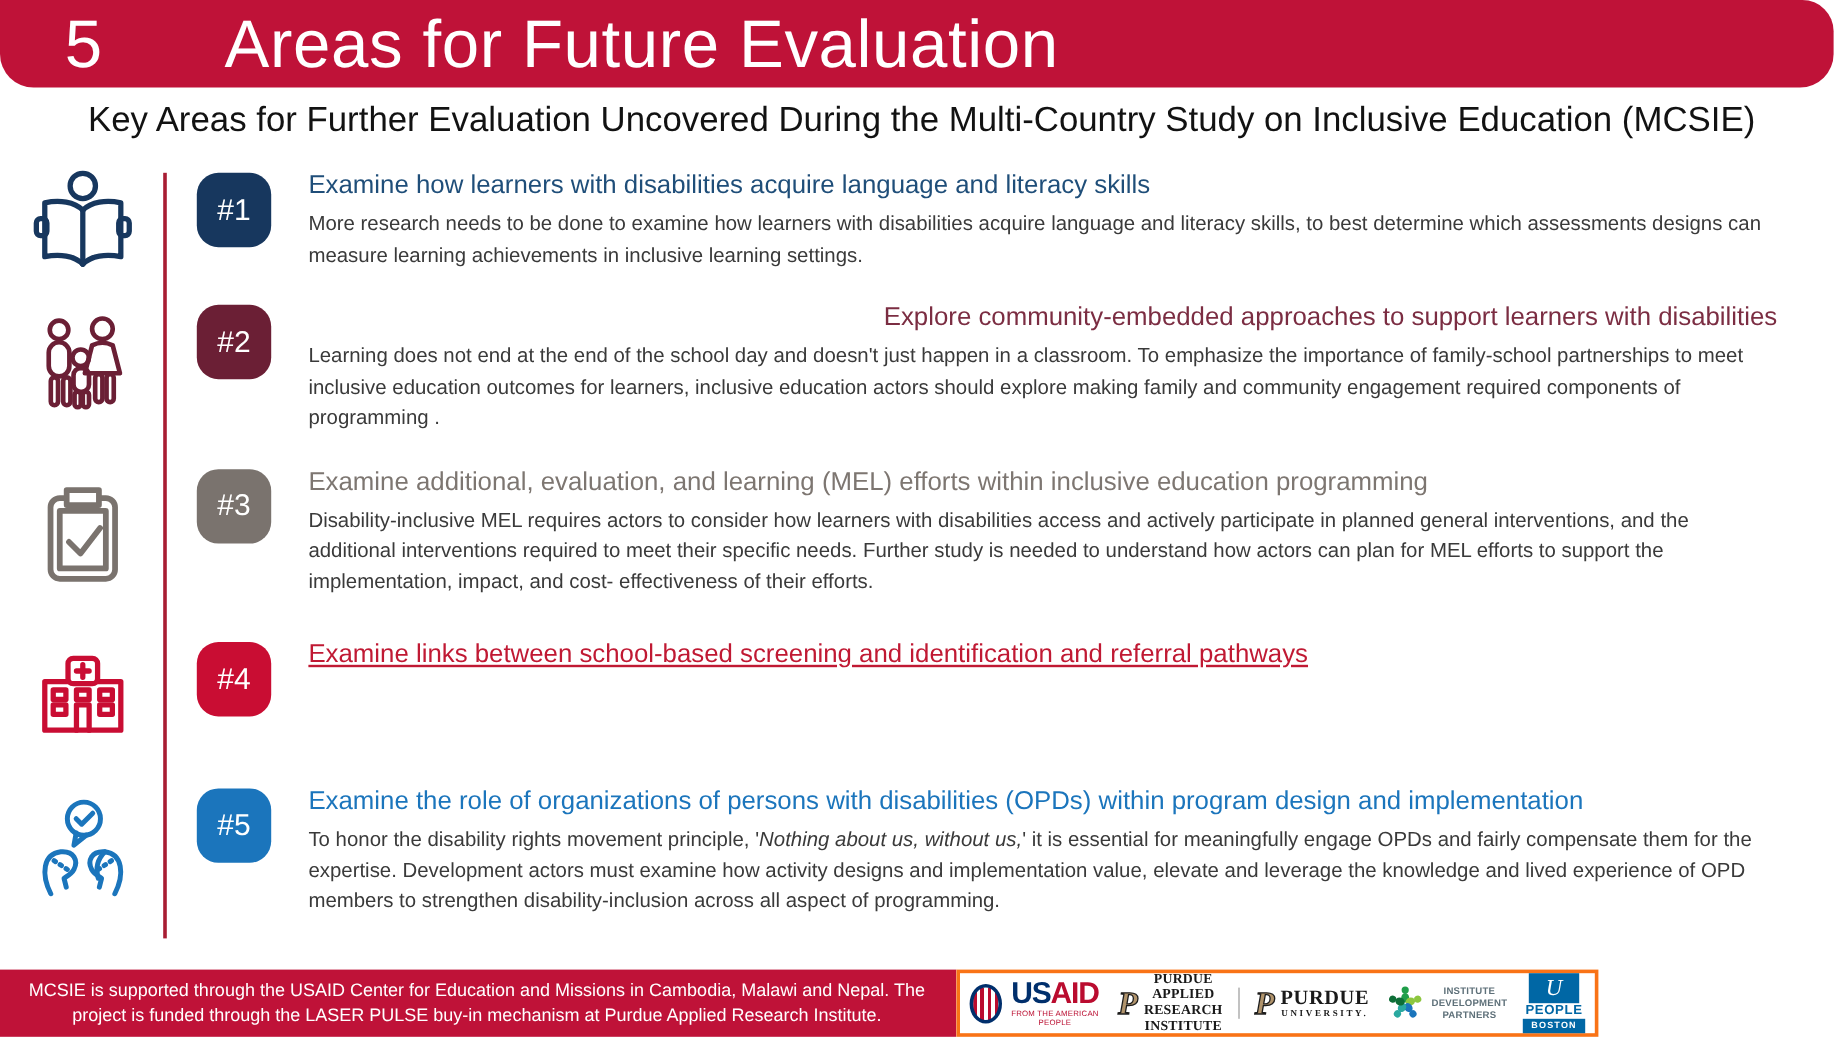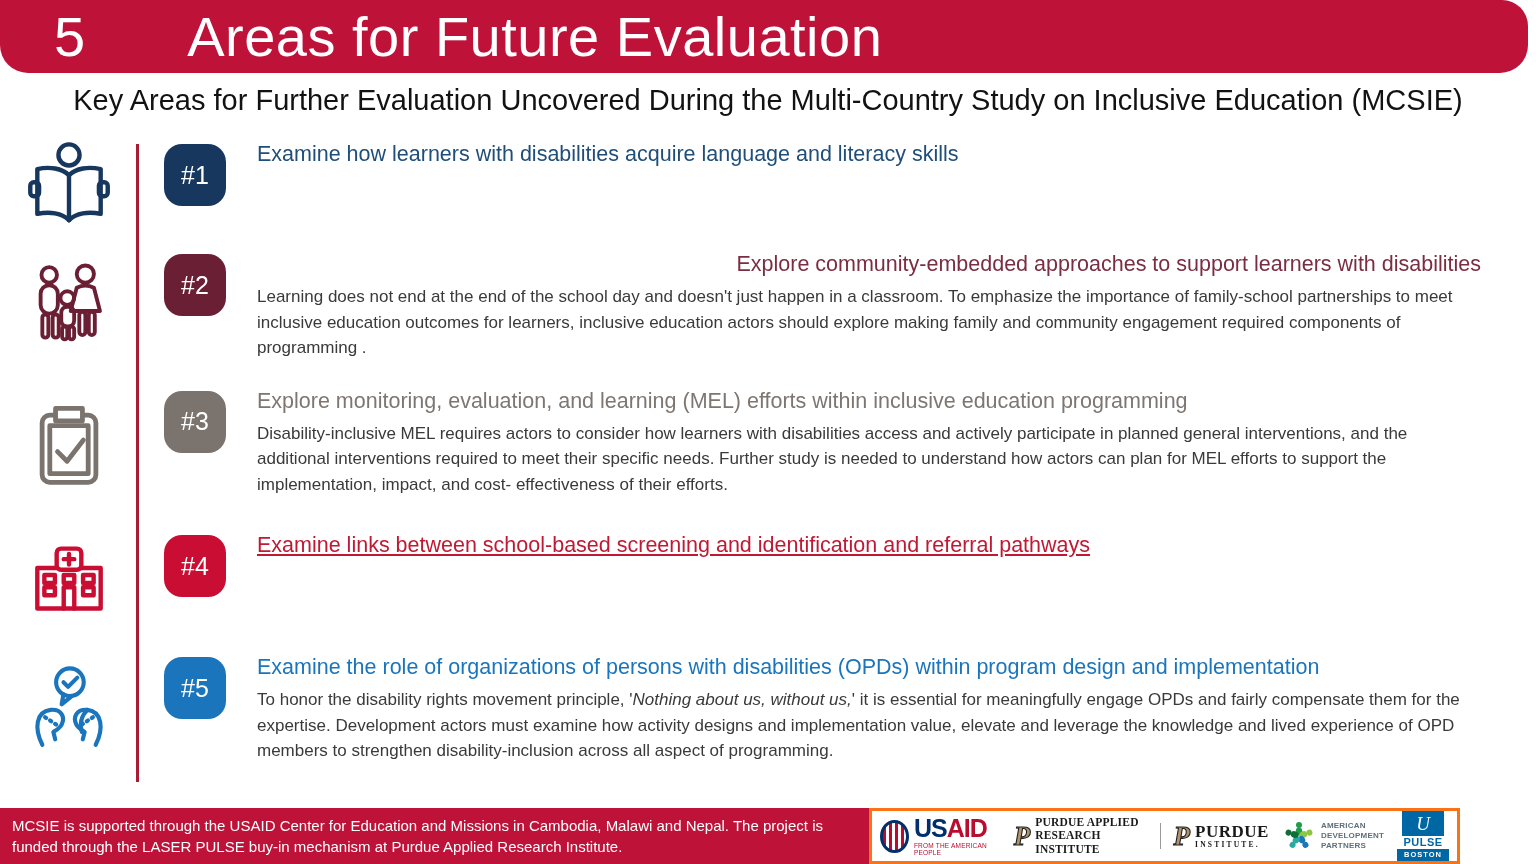--- a/index.html
+++ b/index.html
@@ -35,21 +35,21 @@
   .body .it{font-style:italic;}
   
   svg.lineicon *{fill:none;stroke-width:5;stroke-linecap:round;stroke-linejoin:round;}
   svg.reader *{stroke:#17375E;}
   svg.family *{stroke:#6B1F35;stroke-width:4.5;}
   svg.clip *{stroke:#7A736E;}
   svg.hosp *{stroke:#C90D33;}
   svg.conv *{stroke:#1B75BC;stroke-width:4.5;}
   .fillwhite{fill:#fff !important;}
   
-  .footer{position:absolute;left:0;bottom:0;width:1460px;height:56px;display:flex;}
+  .footer{position:absolute;left:0;bottom:0;width:1332px;height:56px;display:flex;text-align:center;}
   .footer-note{
     width:869px;box-sizing:border-box;background:#BF1238;color:#fff;
     padding:7px 14px 0 12px;font-size:15px;line-height:1.4;
   }
   .logo-strip{
     flex:1;background:#fff;border:3px solid #f97316;box-sizing:border-box;
     display:flex;align-items:center;padding:16px 8px;gap:13px;
   }
   .logo-group{display:flex;align-items:center;gap:5px;}
   .usaid-seal{width:33px;height:33px;border-radius:50%;border:3px solid #002F6C;box-sizing:border-box;
@@ -90,20 +90,21 @@
         <path d="M50 40 C42 32 28 30 14 33 L14 84 C28 81 42 83 50 91"></path>
         <path d="M50 40 C58 32 72 30 86 33 L86 84 C72 81 58 83 50 91"></path>
         <path d="M50 40 L50 91"></path>
         <rect x="6" y="48" width="10" height="16" rx="4"></rect>
         <rect x="84" y="48" width="10" height="16" rx="4"></rect>
       </svg>
     </div>
     <div class="badge" style="background: rgb(23, 55, 94);">#1</div>
     <div class="text-cell">
       <div class="heading" style="color: rgb(31, 78, 121);">Examine how learners with disabilities acquire language and literacy skills</div>
+      <div class="body">More research needs to be done to examine how learners with disabilities acquire language and literacy skills, to best determine which assessments designs can measure learning achievements in inclusive learning settings.</div>
     </div>
   </div>
 
   <div class="item i2">
     <div class="icon-cell">
       <svg class="lineicon family" width="86" height="86" viewBox="0 0 100 100">
         <circle cx="27" cy="15" r="9"></circle>
         <rect x="17" y="27" width="20" height="33" rx="10"></rect>
         <rect x="19" y="61" width="7" height="27" rx="3.5"></rect>
         <rect x="31" y="61" width="7" height="27" rx="3.5"></rect>
@@ -128,21 +129,21 @@
     <div class="icon-cell">
       <svg class="lineicon clip" width="96" height="100" viewBox="0 0 100 100">
         <rect x="22" y="22" width="56" height="70" rx="8"></rect>
         <rect x="30" y="33" width="40" height="50" stroke-width="4"></rect>
         <rect class="fillwhite" x="36" y="15" width="28" height="13"></rect>
         <path d="M38 60 L48 70 L65 48" stroke-width="6"></path>
       </svg>
     </div>
     <div class="badge" style="background: rgb(122, 115, 110);">#3</div>
     <div class="text-cell">
-      <div class="heading" style="color: rgb(125, 118, 113);">Explore monitoring, evaluation, and learning (MEL) efforts within inclusive education programming</div>
+      <div class="heading" style="color: rgb(125, 118, 113);">Examine additional, evaluation, and learning (MEL) efforts within inclusive education programming</div>
       <div class="body">Disability-inclusive MEL requires actors to consider how learners with disabilities access and actively participate in planned general interventions, and the additional interventions required to meet their specific needs.  Further study  is needed to understand how actors can plan for MEL efforts to support the implementation, impact, and cost- effectiveness of their efforts.</div>
     </div>
   </div>
 
   <div class="item i4">
     <div class="icon-cell">
       <svg class="lineicon hosp" width="88" height="88" viewBox="0 0 100 100">
         <rect x="14" y="42" width="72" height="46"></rect>
         <rect class="fillwhite" x="36" y="20" width="28" height="24" rx="5"></rect>
         <path d="M50 26 L50 38 M44 32 L56 32"></path>
@@ -200,21 +201,21 @@
         <div>RESEARCH INSTITUTE</div>
       </div>
     </div>
 
     <div class="logo-sep"></div>
 
     <div class="logo-group">
       <div class="p-mark">P</div>
       <div class="pu-text">
         <div class="pu-line1">PURDUE</div>
-        <div class="pu-line2">INSTITUTE.</div>
+        <div class="pu-line2">UNIVERSITY.</div>
       </div>
     </div>
 
     <div class="logo-group">
       <svg width="34" height="34" viewBox="0 0 34 34">
         <g transform="rotate(0 17 17)">
             <circle cx="17" cy="6" r="3" fill="#1F9E49"></circle>
             <ellipse cx="17" cy="12.5" rx="3.3" ry="4" fill="#1F9E49"></ellipse>
           </g>
         <g transform="rotate(72 17 17)">
@@ -228,26 +229,26 @@
         <g transform="rotate(216 17 17)">
             <circle cx="17" cy="6" r="3" fill="#2AA9A0"></circle>
             <ellipse cx="17" cy="12.5" rx="3.3" ry="4" fill="#2AA9A0"></ellipse>
           </g>
         <g transform="rotate(288 17 17)">
             <circle cx="17" cy="6" r="3" fill="#0E6E37"></circle>
             <ellipse cx="17" cy="12.5" rx="3.3" ry="4" fill="#0E6E37"></ellipse>
           </g>
       </svg>
       <div class="idp-text">
-        <div>AMERICAN</div>
+        <div>INSTITUTE</div>
         <div>DEVELOPMENT</div>
         <div>PARTNERS</div>
       </div>
     </div>
 
     <div class="umass">
       <div class="umass-box">U</div>
-      <div class="umass-name">PULSE</div>
+      <div class="umass-name">PEOPLE</div>
       <div class="umass-boston">BOSTON</div>
     </div>
 
   </div>
 </div>
 
 </body></html>

